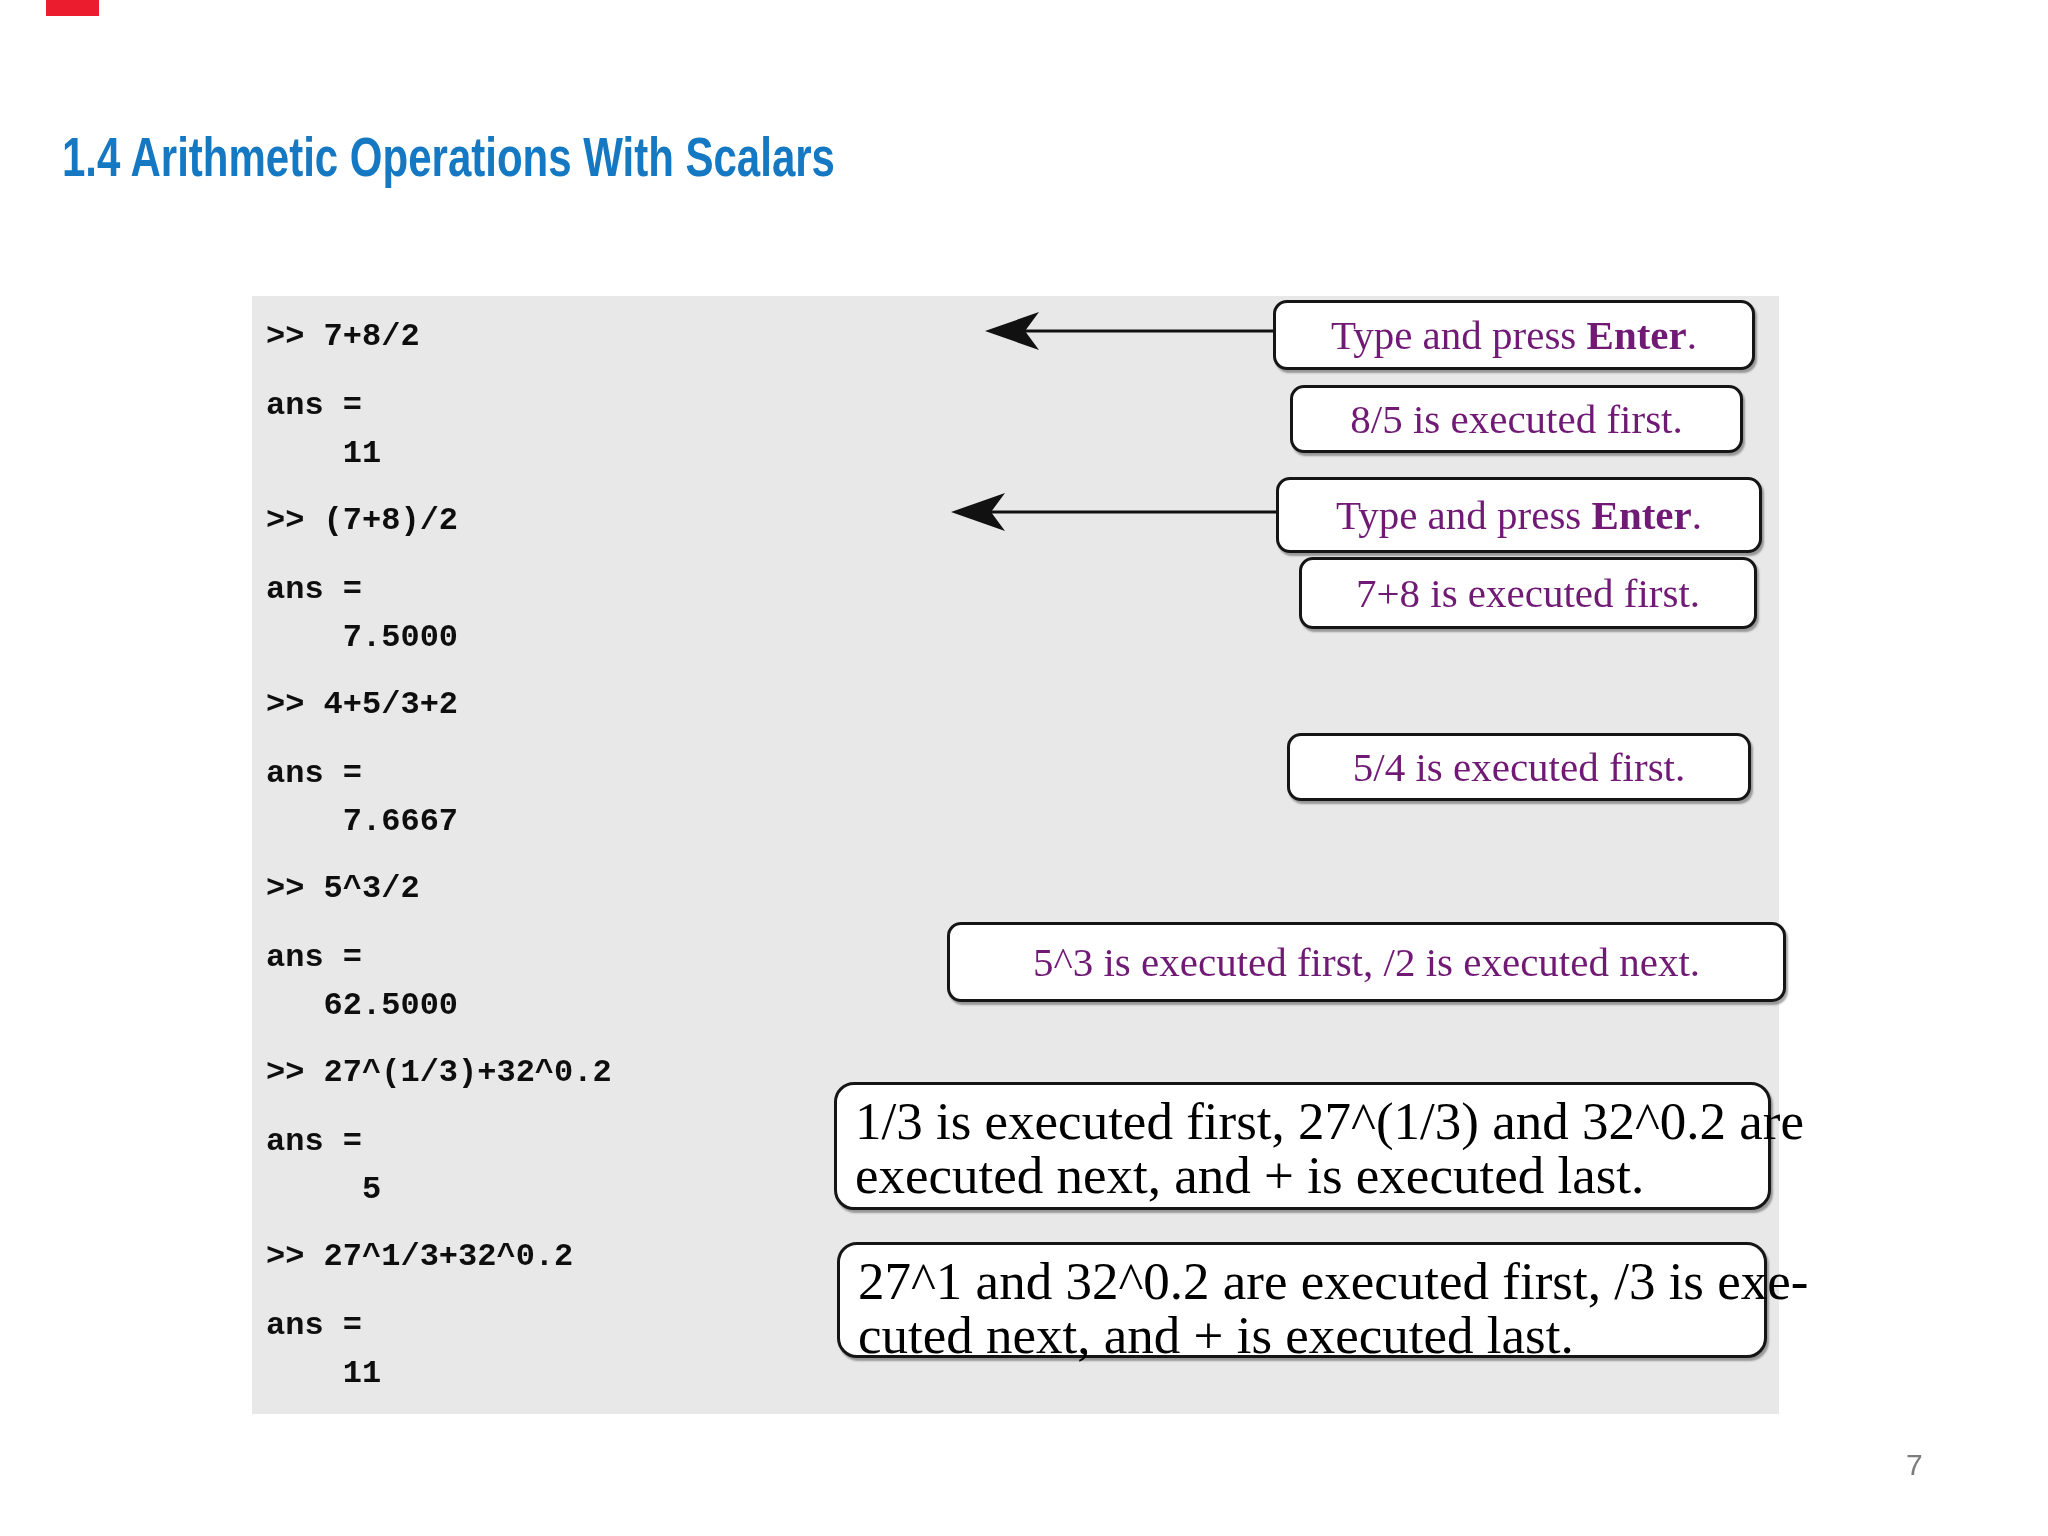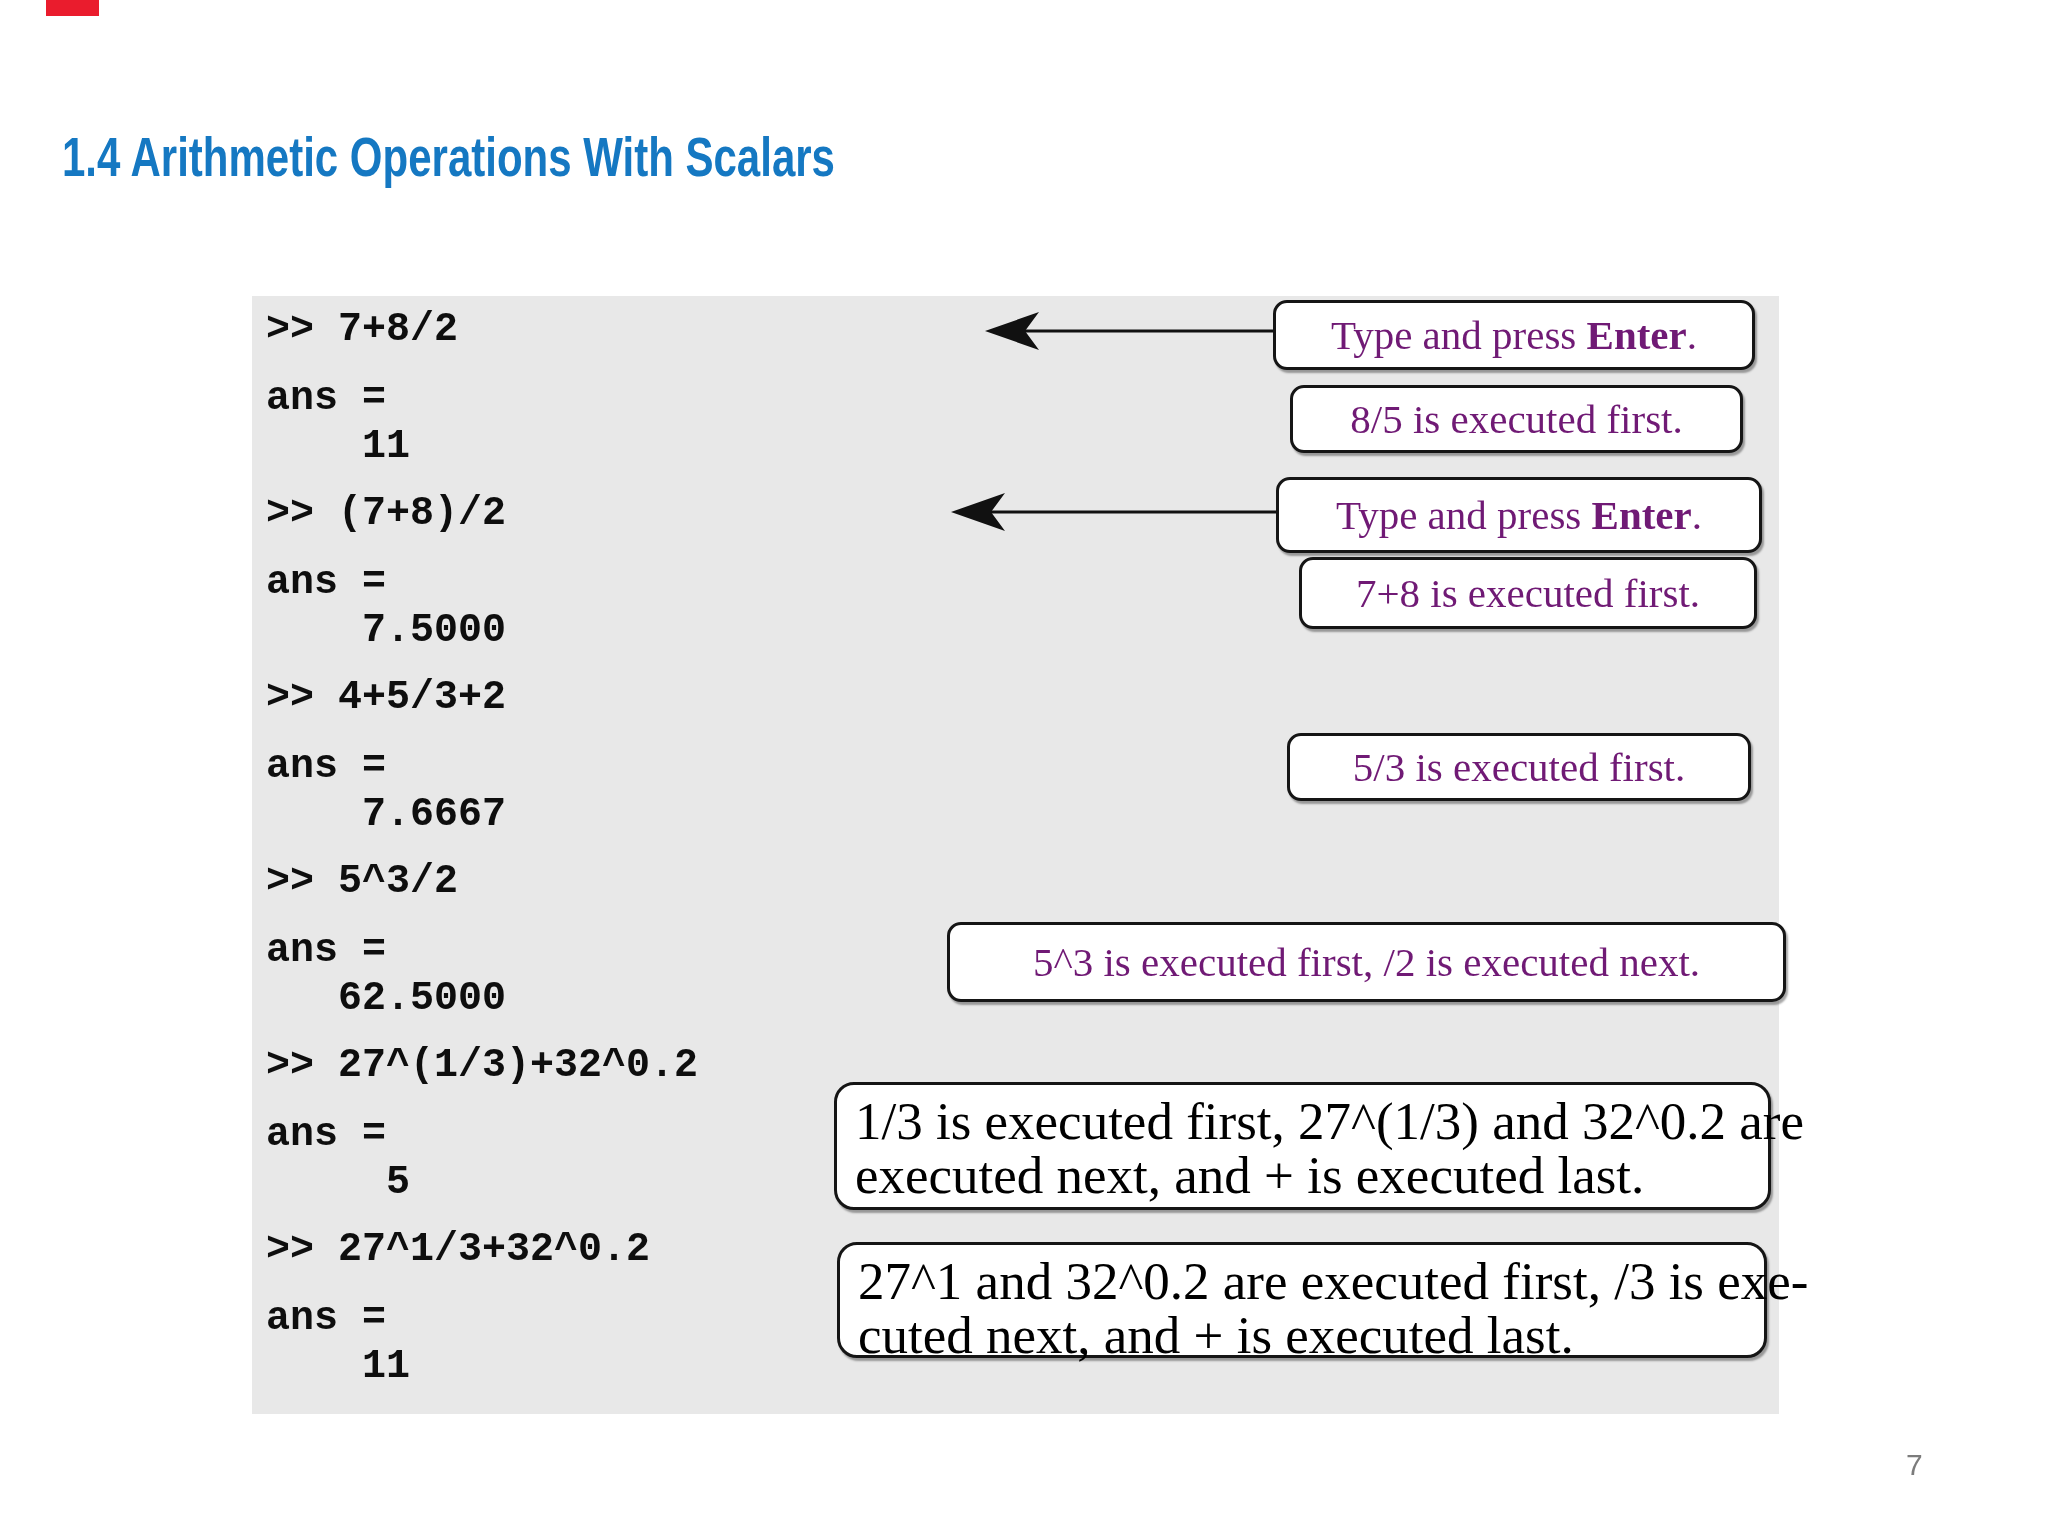--- a/index.html
+++ b/index.html
@@ -3,22 +3,22 @@
 <meta charset="utf-8">
 <style>
   html,body{margin:0;padding:0;background:#ffffff;}
   .slide{position:relative;width:2048px;height:1536px;background:#ffffff;overflow:hidden;
          font-family:"Liberation Sans",sans-serif;border-radius:13px;}
   .red-mark{position:absolute;left:46px;top:0;width:53px;height:16px;background:#ea1c2d;}
   .title{position:absolute;left:62px;top:124px;margin:0;color:#1578c2;
          font-family:"Liberation Sans",sans-serif;font-weight:700;font-size:56px;
          white-space:nowrap;display:inline-block;transform:scaleX(0.75);transform-origin:0 50%;}
   .panel{position:absolute;left:252px;top:296px;width:1527px;height:1118px;background:#e8e8e8;}
-  .console{position:absolute;left:14px;top:10px;color:#0e0e0e;
-           font-family:"Liberation Mono",monospace;font-weight:bold;font-size:40px;line-height:48px;}
+  .console{position:absolute;left:14px;top:17px;color:#0e0e0e;
+           font-family:"Liberation Mono",monospace;font-weight:bold;font-size:32px;line-height:48px;}
   .code-group{margin-bottom:19px;}
   .code-group:last-child{margin-bottom:0;}
   .c-cmd,.c-ans,.c-val{display:block;white-space:pre;}
   .c-cmd{margin-bottom:21px;}
   .code-group + .code-group .c-cmd{margin-top:0;}
   .callout{position:absolute;background:#ffffff;border:3px solid #151515;border-radius:14px;
            box-shadow:2px 3px 2px rgba(0,0,0,0.35);color:#701a75;
            font-family:"Liberation Serif",serif;font-size:41px;
            display:flex;align-items:center;justify-content:center;text-align:center;
            white-space:nowrap;}
@@ -107,21 +107,21 @@
 
   <div id="co-enter2" class="callout">
     <span><span>Type and press </span><b>Enter</b><span>.</span></span>
   </div>
 
   <div id="co-paren-first" class="callout">
     <span>7+8 is executed first.</span>
   </div>
 
   <div id="co-five-third" class="callout">
-    <span>5/3 is executed first.</span>
+    <span>5/4 is executed first.</span>
   </div>
 
   <div id="co-pow-first" class="callout">
     <span>5^3 is executed first, /2 is executed next.</span>
   </div>
 
   <div id="co-long1" class="callout-multi">
     <span class="line1">1/3 is executed first, 27^(1/3) and 32^0.2 are</span>
     <span class="line2">executed next, and + is executed last.</span>
   </div>

